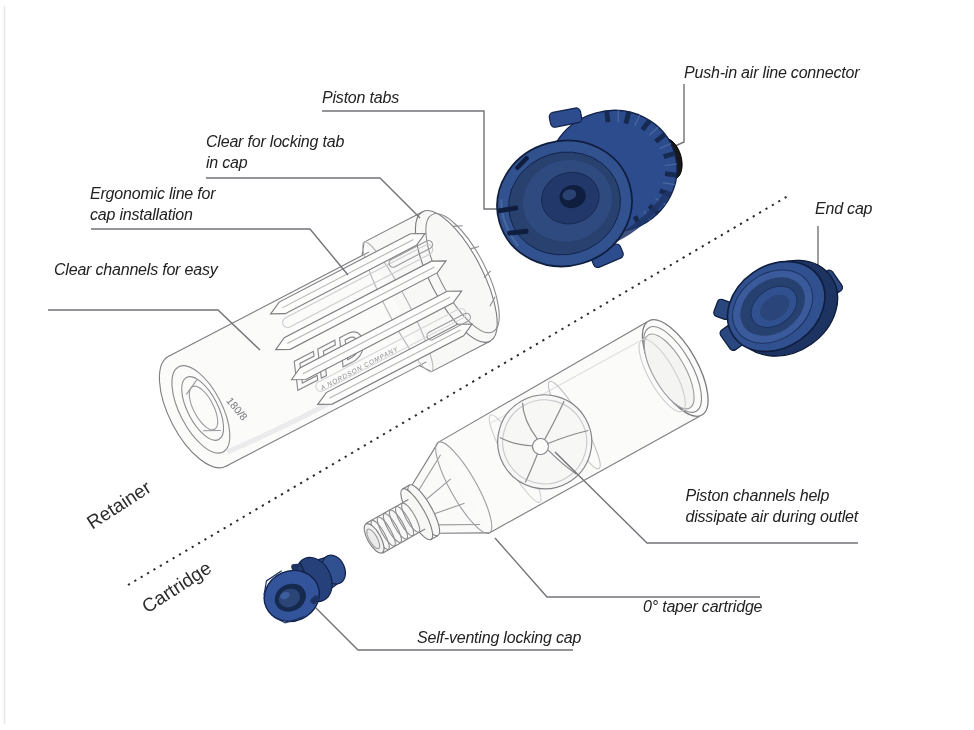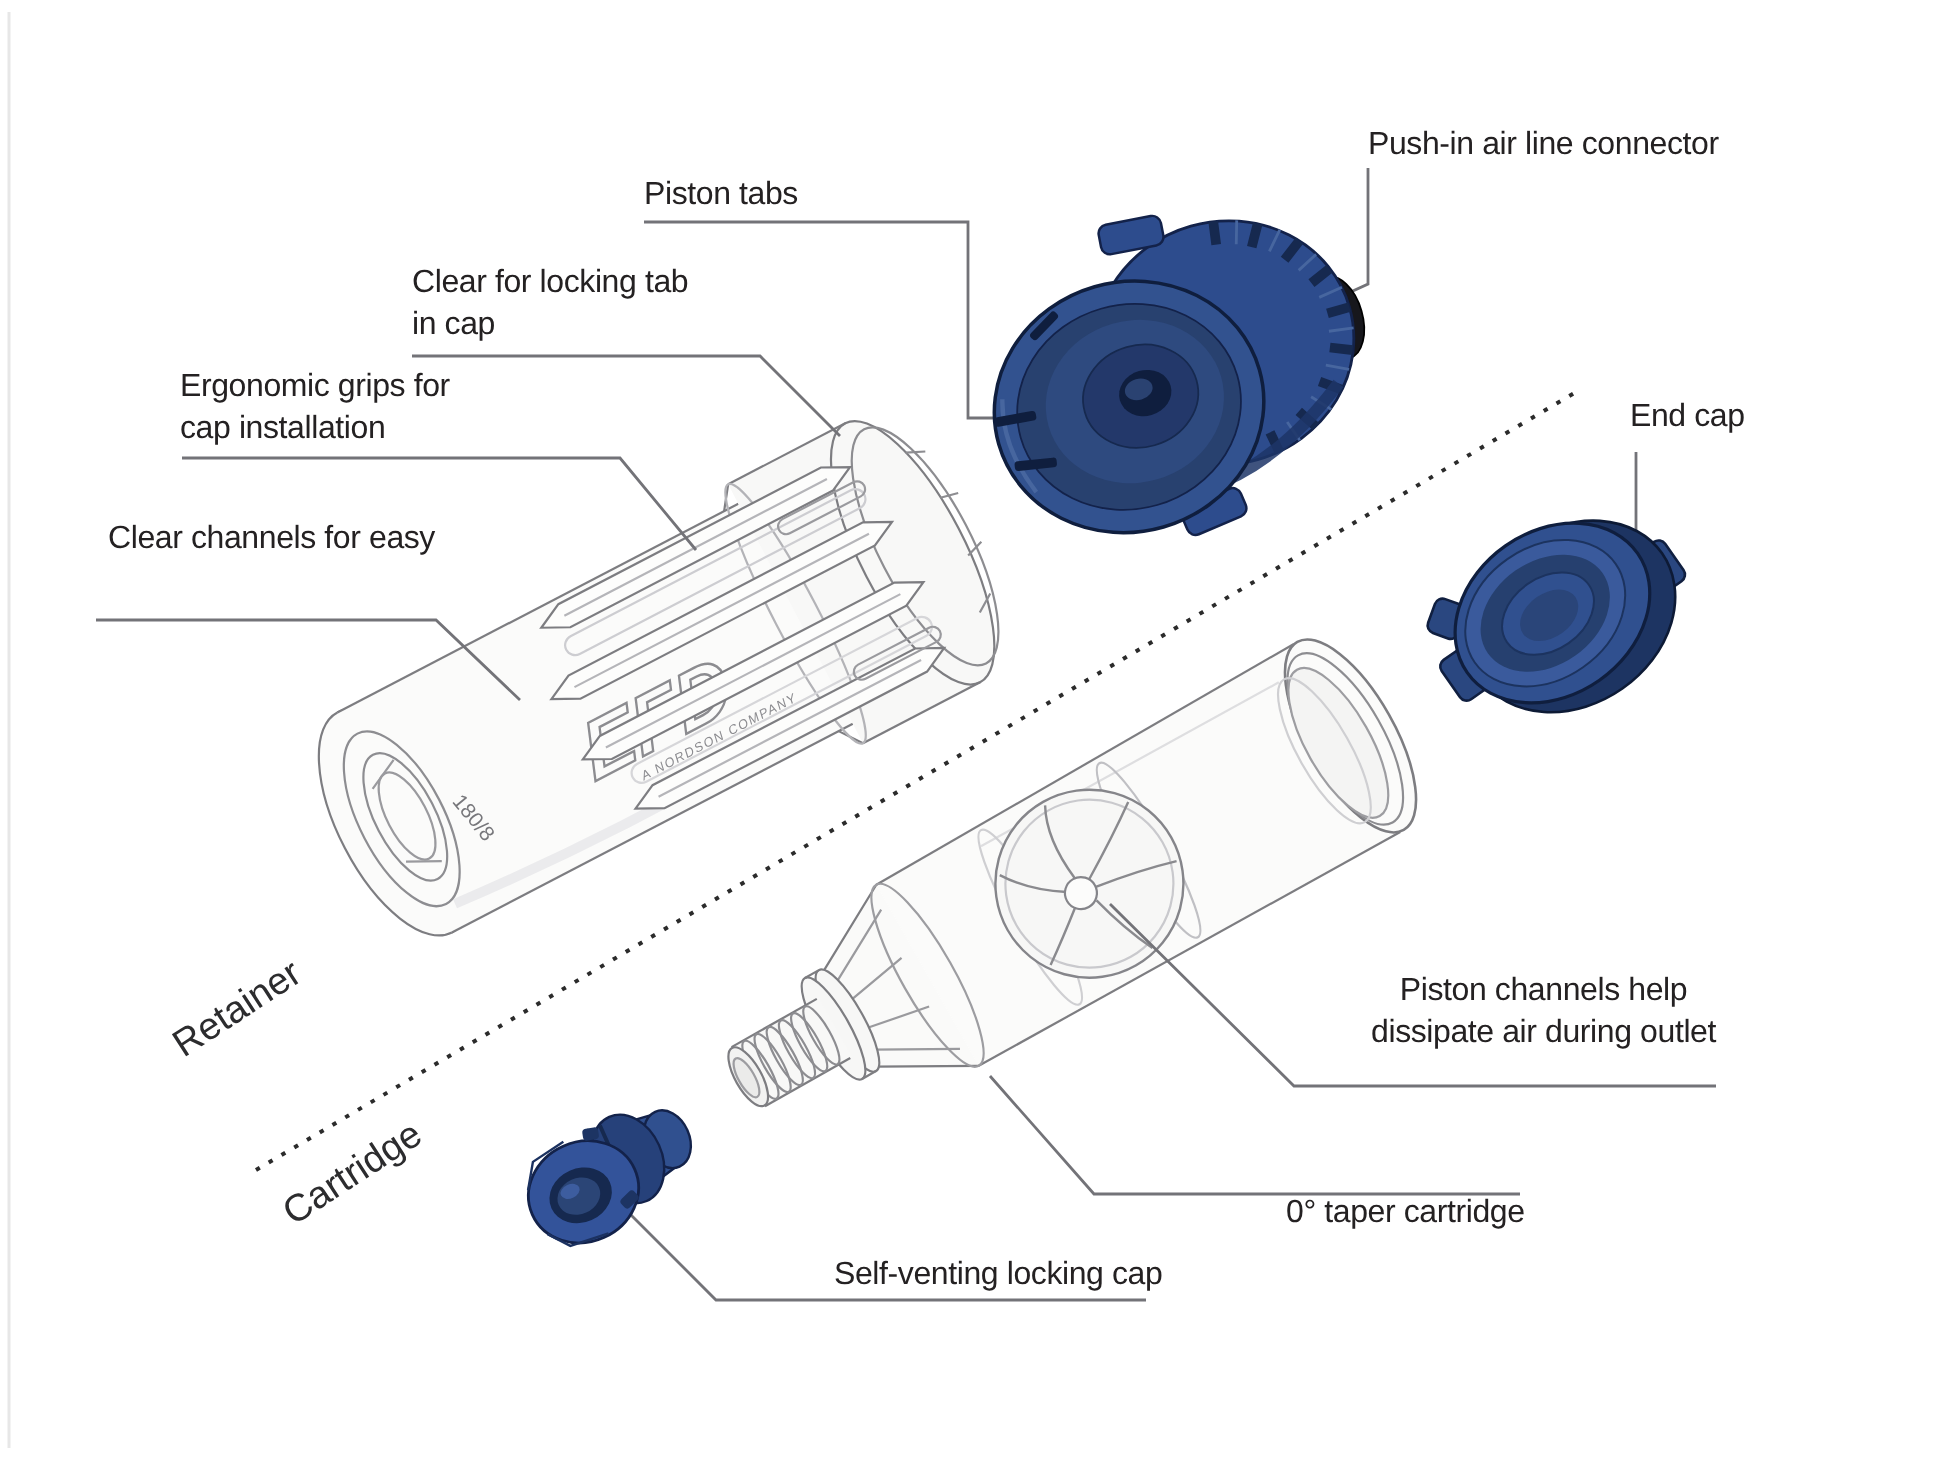--- a/index.html
+++ b/index.html
@@ -2,24 +2,24 @@
 <html><head>
 <meta charset="utf-8">
 <style>
   html,body { margin:0; padding:0; background:#ffffff; }
   .stage {
     position:relative; width:974px; height:730px; background:#ffffff;
     font-family:"Liberation Sans", sans-serif; overflow:hidden;
   }
   .stage svg { position:absolute; left:0; top:0; }
   .callout {
-    position:absolute; font-size:16px; line-height:21px;
+    position:absolute; font-style:italic; font-size:16px; line-height:21px;
     color:#242122; letter-spacing:-0.2px; white-space:nowrap;
   }
-  .callout.right { text-align:center; }
+  .callout.right { text-align:left; }
   .group-label {
     position:absolute; font-size:19px; color:#2c2c2e; white-space:nowrap;
     transform:rotate(-33deg); transform-origin:0 100%;
   }
 </style>
 </head>
 <body>
 
 <div class="stage">
 
@@ -181,21 +181,21 @@
   <div class="callout" style="left:322px; top:87px">Piston tabs</div>
 
   <div class="callout" style="left:684px; top:62px">Push-in air line connector</div>
 
   <div class="callout" style="left:206px; top:131px">
     <div>Clear for locking tab</div>
     <div>in cap</div>
   </div>
 
   <div class="callout" style="left:90px; top:183px">
-    <div>Ergonomic grips for</div>
+    <div>Ergonomic line for</div>
     <div>cap installation</div>
   </div>
 
   <div class="callout" style="left:54px; top:259px">
     <div>Clear channels for easy</div>
   </div>
 
   <div class="callout" style="left:815px; top:198px">End cap</div>
 
   <div class="callout right" style="right:116px; top:485px">

